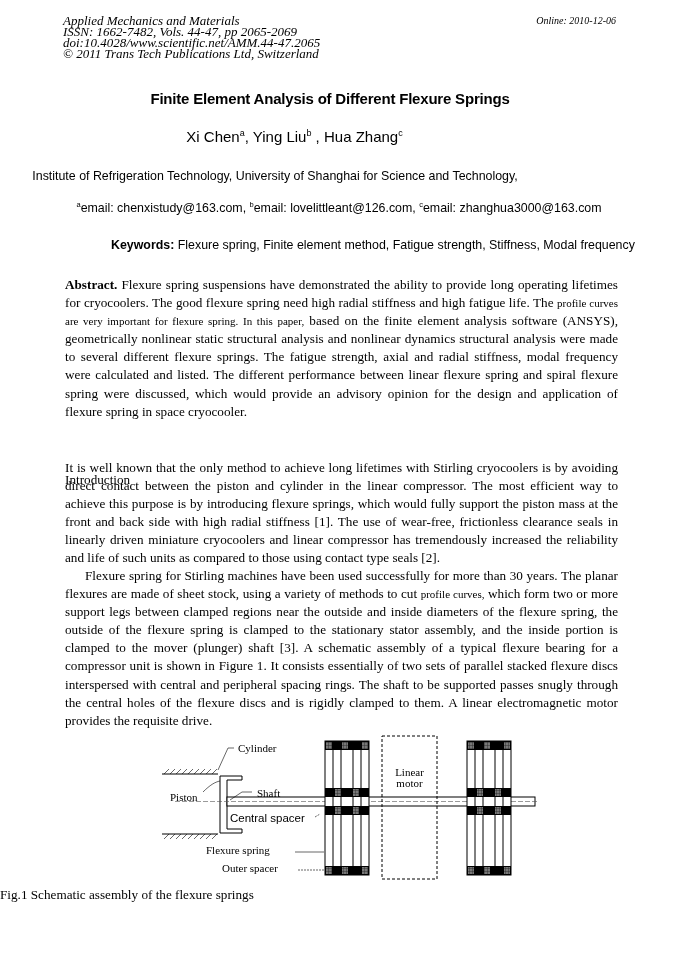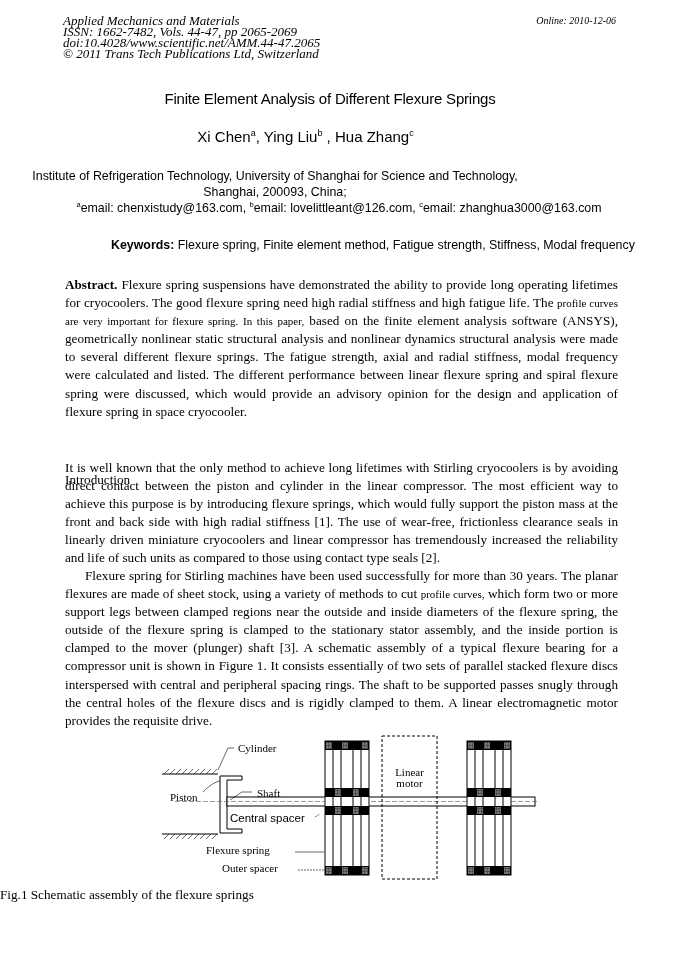--- a/index.html
+++ b/index.html
@@ -1,22 +1,22 @@
 <!DOCTYPE html>
 <html><head>
 <meta charset="utf-8">
 <style>
   html,body{margin:0;padding:0;background:#fff;}
   body{width:678px;height:959px;position:relative;overflow:hidden;color:#000;}
   .serif{font-family:"Liberation Serif","DejaVu Serif",serif;}
   .sans{font-family:"Liberation Sans","DejaVu Sans",sans-serif;}
   .hdr{position:absolute;left:63px;top:15px;font-size:13px;line-height:11px;font-style:italic;}
   .hdr-right{position:absolute;right:62px;top:15px;font-size:10px;font-style:italic;}
-  .title{position:absolute;left:0;width:660px;top:90px;text-align:center;font-size:15px;font-weight:normal;letter-spacing:-0.2px;}
-  .authors{position:absolute;left:11px;width:589px;top:128px;text-align:center;font-size:15px;}
+  .title{position:absolute;left:0;width:660px;top:90px;text-align:center;font-size:15px;font-weight:bold;letter-spacing:-0.2px;}
+  .authors{position:absolute;left:0;width:589px;top:128px;text-align:center;font-size:15px;}
   .authors sup{font-size:9px;vertical-align:super;line-height:0;}
   .affil{position:absolute;left:0;width:550px;top:168px;text-align:center;font-size:12.4px;line-height:16px;}
   .emails{position:absolute;left:0;width:678px;top:201px;text-align:center;font-size:12.4px;}
   .emails sup{font-size:7.5px;vertical-align:super;line-height:0;}
   .keywords{position:absolute;left:65px;top:238px;font-size:12.4px;padding-left:46px;}
   .body-text{position:absolute;left:65px;width:553px;font-size:13.2px;line-height:18.1px;text-align:justify;}
   .body-text .small{font-size:11px;}
   .abstract{top:276px;}
   .intro-head{position:absolute;left:65px;top:447px;font-size:13.2px;font-weight:normal;margin-top:25px;}
   .intro1{top:459px;}
@@ -38,21 +38,20 @@
 <div class="hdr-right serif">Online: 2010-12-06</div>
 
 <div class="title sans">Finite Element Analysis of Different Flexure Springs</div>
 
 <div class="authors sans">
   <span>Xi Chen</span><sup>a</sup><span>, </span><span>Ying Liu</span><sup>b</sup><span> , </span><span>Hua Zhang</span><sup>c</sup>
 </div>
 
 <div class="affil sans">
   <div>Institute of Refrigeration Technology, University of Shanghai for Science and Technology,</div>
-  <div>Shanghai, 200093, China;</div>
 </div>
 
 <div class="emails sans">
   <sup>a</sup><span>email: chenxistudy@163.com, </span><sup>b</sup><span>email: lovelittleant@126.com, </span><sup>c</sup><span>email: zhanghua3000@163.com</span>
 </div>
 
 <div class="keywords sans">
   <b>Keywords:</b><span> Flexure spring, Finite element method, Fatigue strength, Stiffness, Modal frequency</span>
 </div>
 

